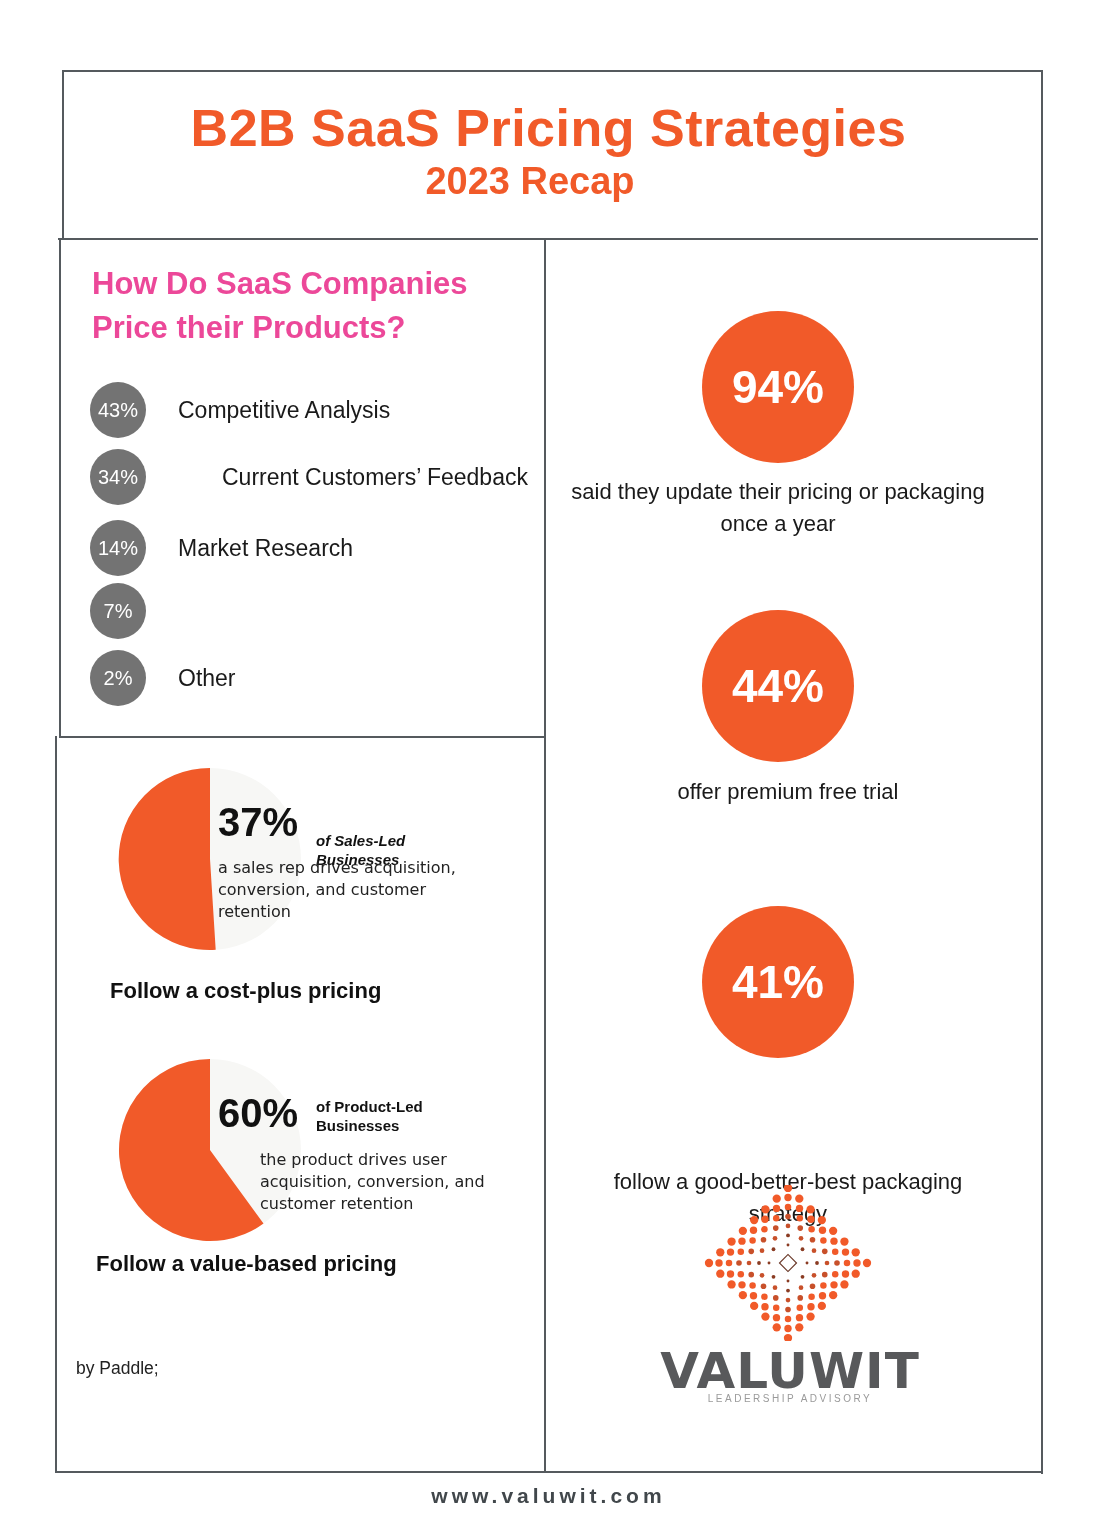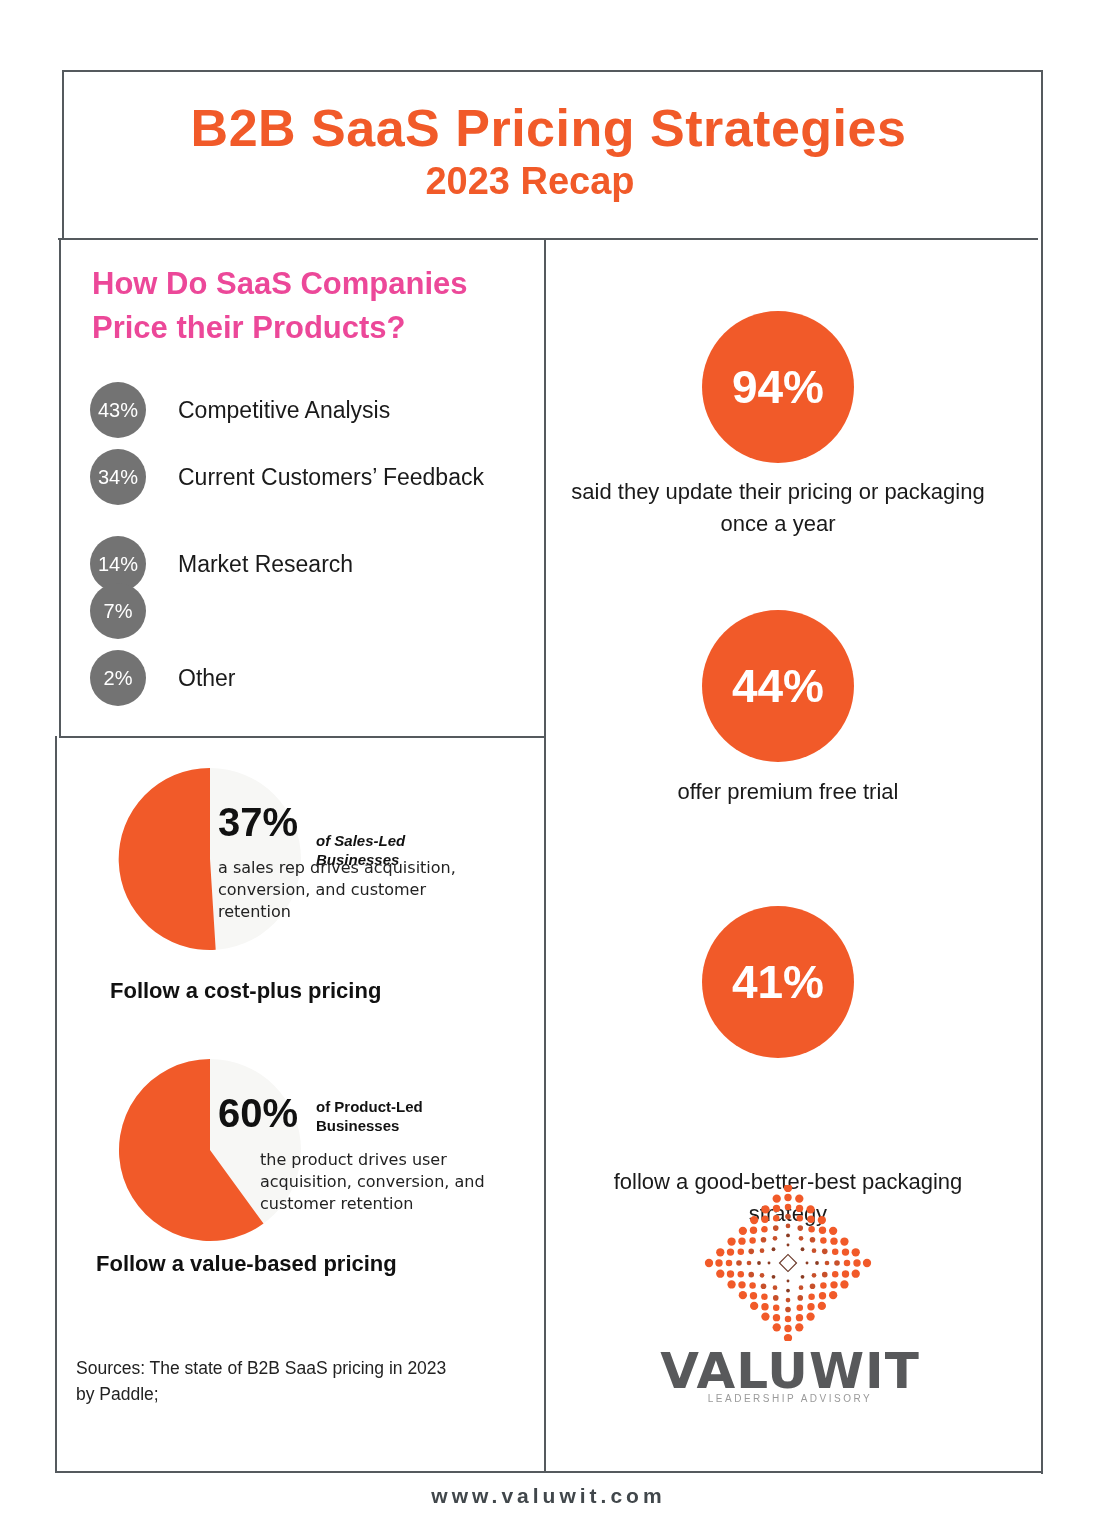--- a/index.html
+++ b/index.html
@@ -39,25 +39,25 @@
 
 <div class="abs title">B2B SaaS Pricing Strategies</div>
 <div class="abs subtitle">2023 Recap</div>
 
 <div class="abs q-title">How Do SaaS Companies Price their Products?</div>
 
 <div class="abs list-row" style="top:382px;">
   <div class="badge">43%</div>
   <div class="list-label">Competitive Analysis</div>
 </div>
-<div class="abs list-row" style="top:449px;">
+<div class="abs list-row" style="top:449px;gap:44px;">
   <div class="badge">34%</div>
   <div class="list-label">Current Customers’ Feedback</div>
 </div>
-<div class="abs list-row" style="top:536px;">
+<div class="abs list-row" style="top:520px;">
   <div class="badge">14%</div>
   <div class="list-label">Market Research</div>
 </div>
 <div class="abs list-row" style="top:583px;">
   <div class="badge">7%</div>
 </div>
 <div class="abs list-row" style="top:650px;">
   <div class="badge">2%</div>
   <div class="list-label">Other</div>
 </div>
@@ -80,21 +80,20 @@
 </svg>
 <div class="abs pie-pct" style="left:218px; top:1091px;">60%</div>
 <div class="abs pie-of" style="left:316px; top:1097px;">
   <div>of Product-Led</div>
   <div>Businesses</div>
 </div>
 <div class="abs pie-desc" style="left:260px; top:1149px; width:240px;">the product drives user acquisition, conversion, and customer retention</div>
 <div class="abs follow" style="left:96px; top:1251px;">Follow a value-based pricing</div>
 
 <div class="abs sources">
-  <div>Sources: The state of B2B SaaS pricing in 2023</div>
   <div>by Paddle;</div>
 </div>
 
 <div class="abs stat-circle" style="left:702px; top:311px;">94%</div>
 <div class="abs stat-desc" style="left:570px; top:476px; width:416px;">said they update their pricing or packaging once a year</div>
 
 <div class="abs stat-circle" style="left:702px; top:610px;">44%</div>
 <div class="abs stat-desc" style="left:570px; top:776px; width:436px;">offer premium free trial</div>
 
 <div class="abs stat-circle" style="left:702px; top:906px;">41%</div>

